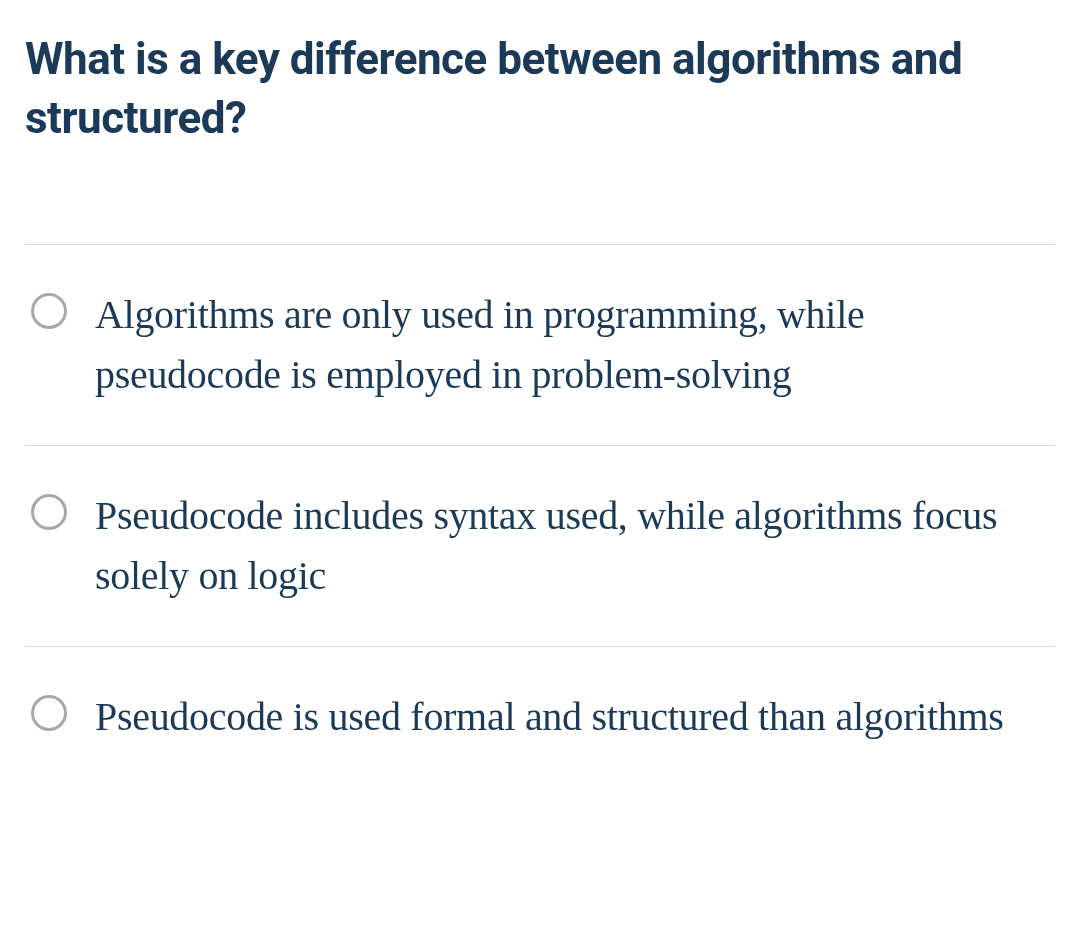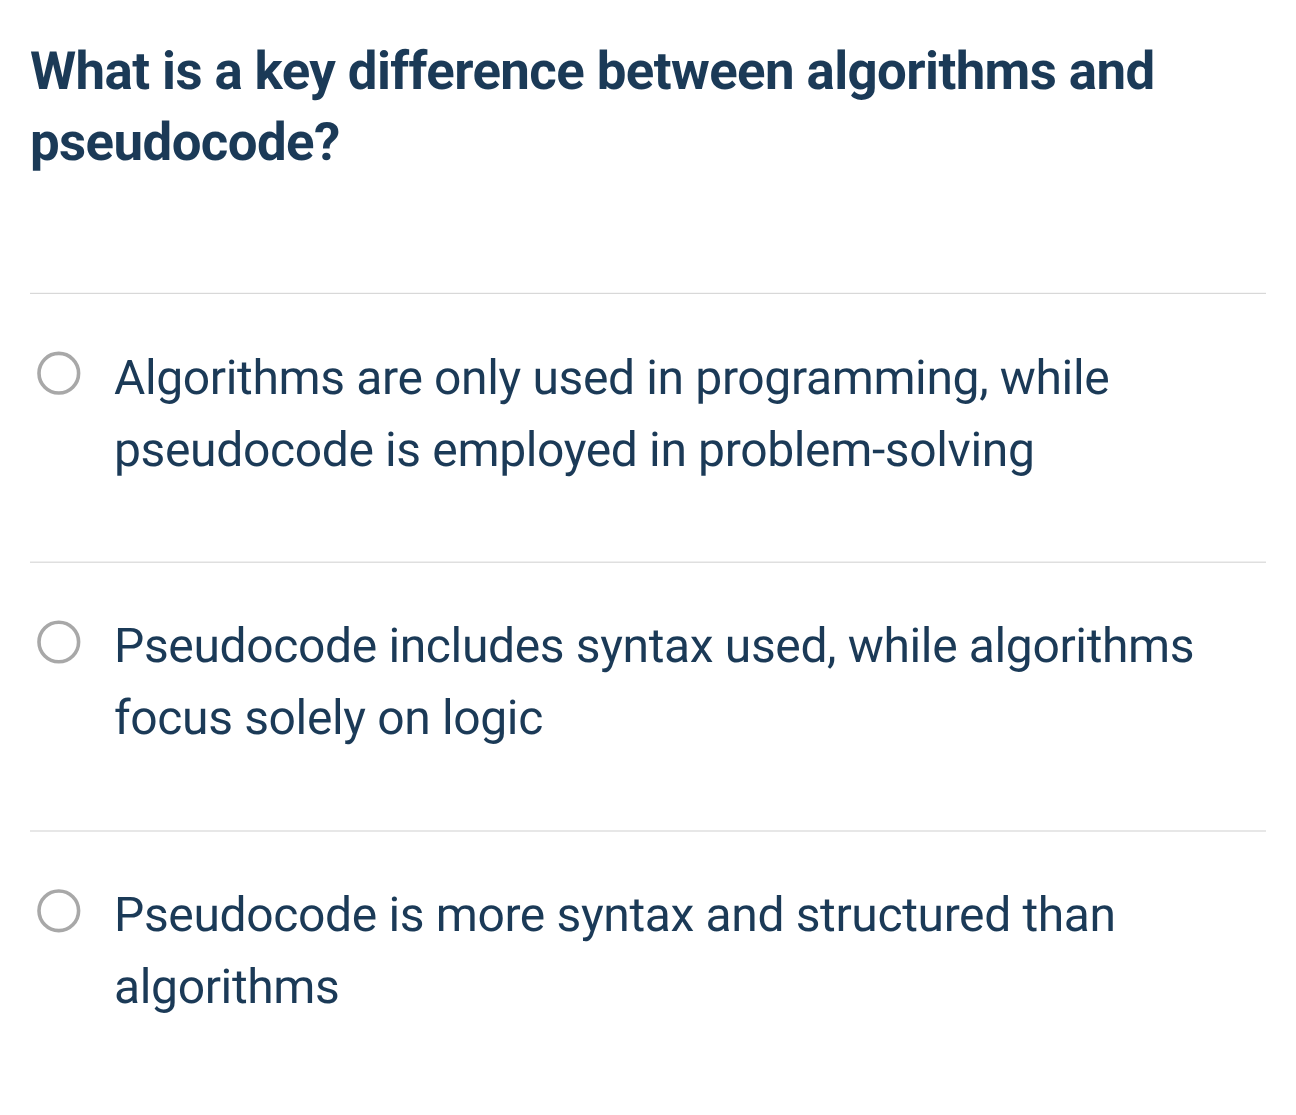--- a/index.html
+++ b/index.html
@@ -20,25 +20,26 @@
       color: #1b3a57;
       line-height: 1.35;
       margin-bottom: 95px;
       letter-spacing: -0.5px;
     }
     .options-container {
       border-top: 1px solid #d8d8d8;
     }
     .option-row {
       border-bottom: 1px solid #d8d8d8;
-      padding: 40px 0 63px 6px;
+      padding: 40px 0 40px 6px;
       display: flex;
       align-items: flex-start;
       gap: 28px;
       cursor: pointer;
+      font-family: Liberation Serif, serif;
     }
     .option-row:last-child {
       border-bottom: none;
     }
     .radio-circle {
       width: 36px;
       height: 36px;
       min-width: 36px;
       border: 3px solid #a8a8a8;
       border-radius: 50%;
@@ -49,28 +50,28 @@
       font-size: 40px;
       font-weight: 400;
       color: #1b3a57;
       line-height: 1.5;
       letter-spacing: -0.3px;
     }
   </style>
 </head>
 <body>
 
-<h1 class="question-title">What is a key difference between algorithms and pseudocode?</h1>
+<h1 class="question-title">What is a key difference between algorithms and structured?</h1>
 
 <div class="options-container">
   <div class="option-row">
     <div class="radio-circle"></div>
     <div class="option-text">Algorithms are only used in programming, while pseudocode is employed in problem-solving</div>
   </div>
   <div class="option-row">
     <div class="radio-circle"></div>
     <div class="option-text">Pseudocode includes syntax used, while algorithms focus solely on logic</div>
   </div>
   <div class="option-row">
     <div class="radio-circle"></div>
-    <div class="option-text">Pseudocode is more syntax and structured than algorithms</div>
+    <div class="option-text">Pseudocode is used formal and structured than algorithms</div>
   </div>
 </div>
 
 </body></html>

